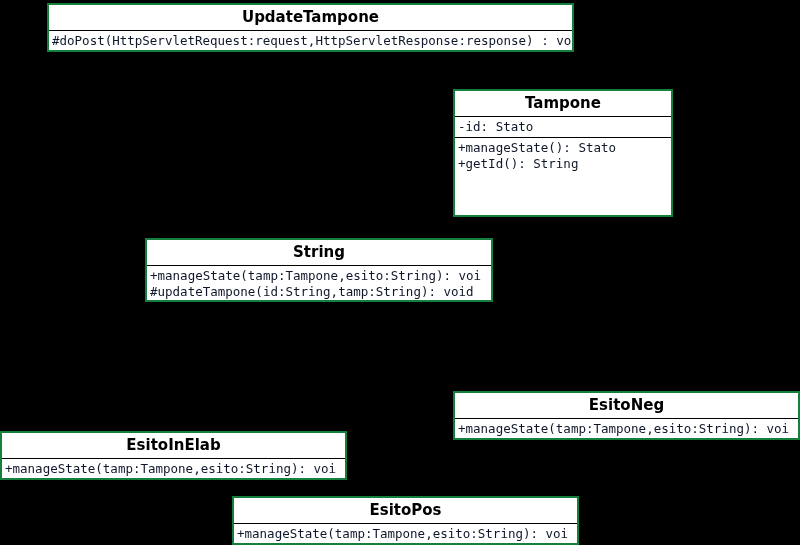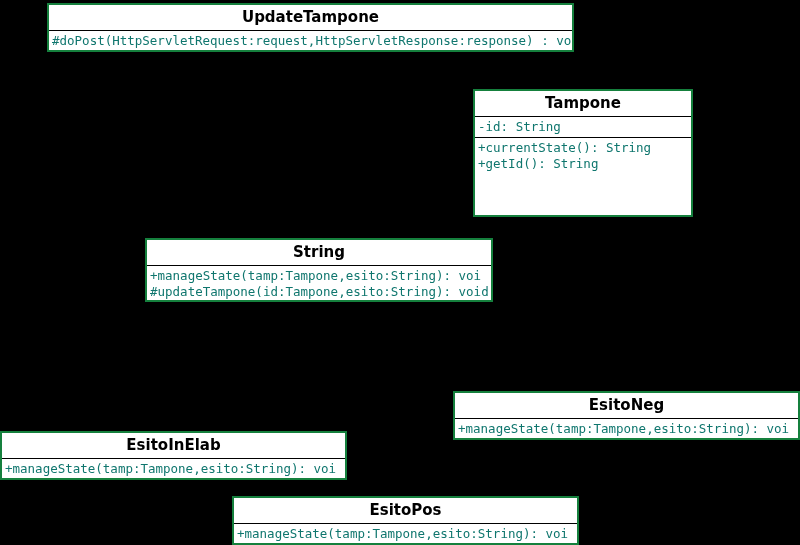--- a/index.html
+++ b/index.html
@@ -37,58 +37,58 @@
     background: #000000;
     width: 100%;
   }
   .uml-compartment {
     padding: 2px 0 2px 0;
   }
   .uml-member {
     font-family: "DejaVu Sans Mono", monospace;
     font-size: 12.5px;
     line-height: 16px;
-    color: #0f766e;
+    color: #0f172a;
     white-space: nowrap;
     padding-left: 3px;
     overflow: hidden;
   }
 </style>
 </head>
 <body>
 
 <div id="canvas">
 
   <div class="uml-class" style="left:47px; top:3px; width:527px; height:49px;">
     <div class="uml-title">UpdateTampone</div>
     <div class="uml-sep"></div>
     <div class="uml-compartment">
       <div class="uml-member">#doPost(HttpServletRequest:request,HttpServletResponse:response) : vo</div>
     </div>
   </div>
 
-  <div class="uml-class" style="left:473px; top:89px; width:220px; height:128px;">
+  <div class="uml-class" style="left:453px; top:89px; width:220px; height:128px;">
     <div class="uml-title">Tampone</div>
     <div class="uml-sep"></div>
     <div class="uml-compartment">
-      <div class="uml-member">-id: String</div>
+      <div class="uml-member">-id: Stato</div>
     </div>
     <div class="uml-sep"></div>
     <div class="uml-compartment">
-      <div class="uml-member">+currentState(): String</div>
+      <div class="uml-member">+manageState(): Stato</div>
       <div class="uml-member">+getId(): String</div>
     </div>
   </div>
 
   <div class="uml-class" style="left:145px; top:238px; width:348px; height:64px;">
     <div class="uml-title">String</div>
     <div class="uml-sep"></div>
     <div class="uml-compartment">
       <div class="uml-member">+manageState(tamp:Tampone,esito:String): voi</div>
-      <div class="uml-member">#updateTampone(id:Tampone,esito:String): void</div>
+      <div class="uml-member">#updateTampone(id:String,tamp:String): void</div>
     </div>
   </div>
 
   <div class="uml-class" style="left:453px; top:391px; width:347px; height:49px;">
     <div class="uml-title">EsitoNeg</div>
     <div class="uml-sep"></div>
     <div class="uml-compartment">
       <div class="uml-member">+manageState(tamp:Tampone,esito:String): voi</div>
     </div>
   </div>

